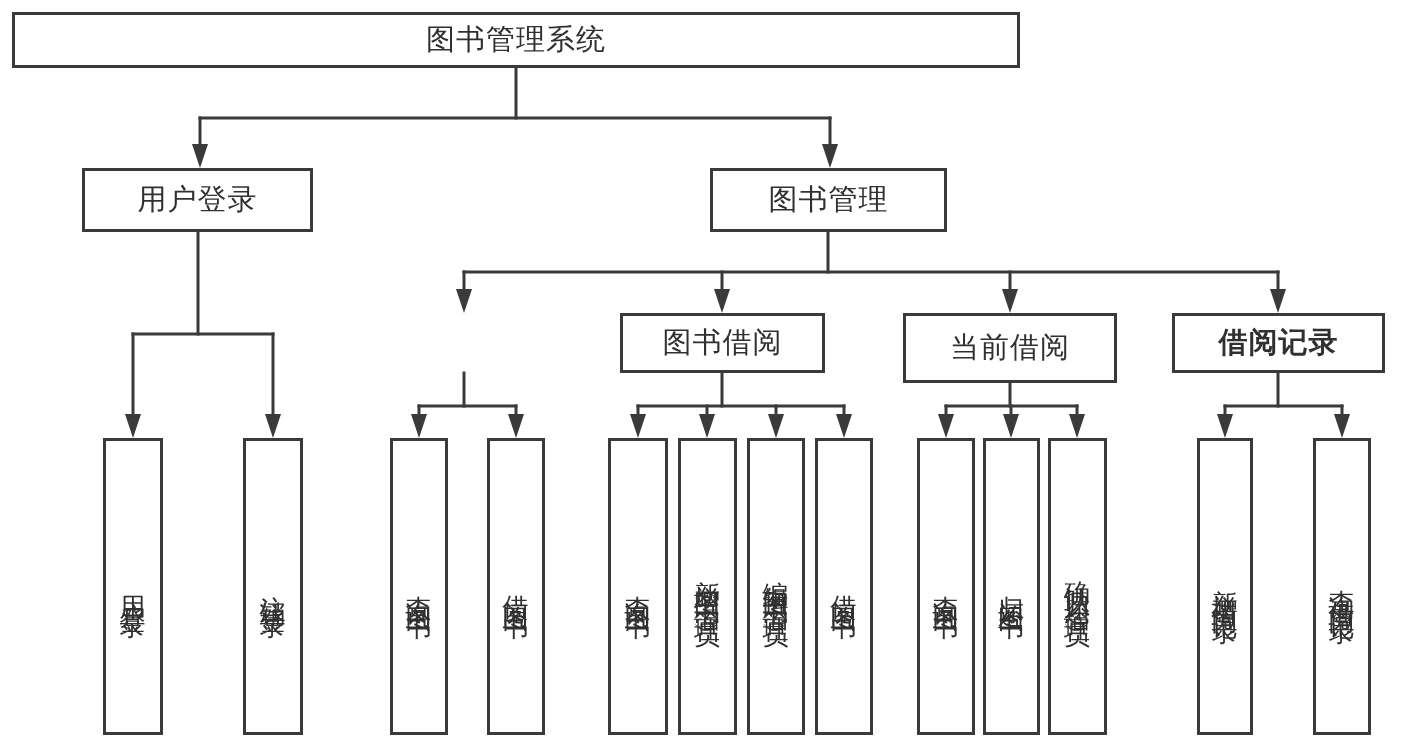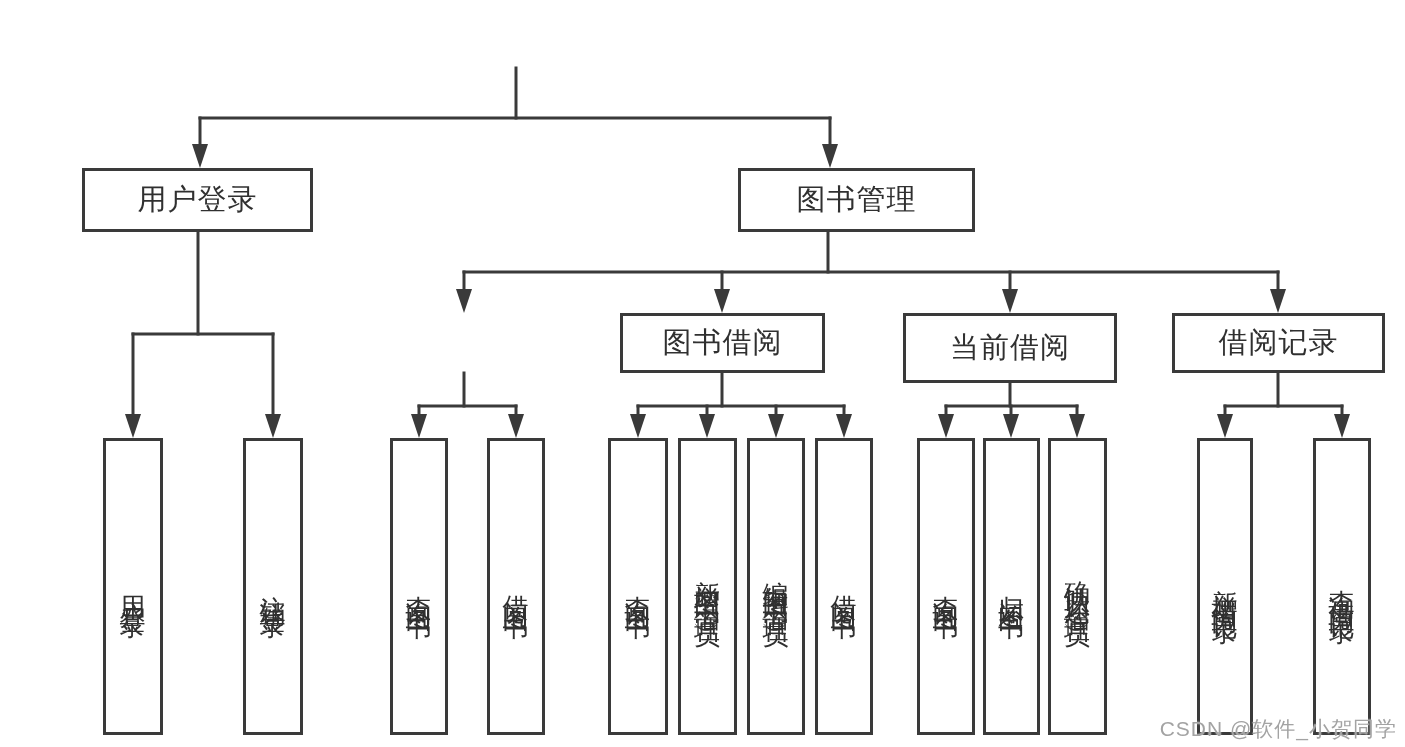--- a/index.html
+++ b/index.html
@@ -120,35 +120,38 @@
       <polygon points="1069,414 1085,414 1077,438"></polygon>
 
     <line x1="1278" y1="373" x2="1278" y2="406"></line>
     <line x1="1225" y1="406" x2="1342" y2="406"></line>
     <line x1="1225" y1="406" x2="1225" y2="422"></line>
       <polygon points="1217,414 1233,414 1225,438"></polygon>
     <line x1="1342" y1="406" x2="1342" y2="422"></line>
       <polygon points="1334,414 1350,414 1342,438"></polygon>
   </svg>
 
+  <div class="node h" style="left:12px; top:12px; width:1008px; height:56px;">
+    <span>图书管理系统</span>
+  </div>
 
   <div class="node h" style="left:82px; top:168px; width:231px; height:64px;">
     <span>用户登录</span>
   </div>
-  <div class="node h" style="left:738px; top:168px; width:237px; height:64px;">
+  <div class="node h" style="left:710px; top:168px; width:237px; height:64px;">
     <span>图书管理</span>
   </div>
 
   <div class="node h" style="left:620px; top:313px; width:205px; height:60px;">
     <span>图书借阅</span>
   </div>
   <div class="node h" style="left:903px; top:313px; width:214px; height:70px;">
     <span>当前借阅</span>
   </div>
-  <div class="node h" style="left:1172px; top:313px; width:213px; height:60px;">
+  <div class="node h" style="left:1172px; top:313px; width:213px; height:60px;font-weight:bold;">
     <span>借阅记录</span>
   </div>
 
   <div class="node leaf" style="left:103px; width:60px;">
     <span>用户登录</span>
   </div>
   <div class="node leaf" style="left:243px; width:60px;">
     <span>注销登录</span>
   </div>
 
@@ -182,14 +185,13 @@
     <span>确认归还（管理员）</span>
   </div>
 
   <div class="node leaf" style="left:1197px; width:56px;">
     <span>新增借阅记录</span>
   </div>
   <div class="node leaf" style="left:1313px; width:58px;">
     <span>查询借阅记录</span>
   </div>
 
-  <div class="watermark">CSDN @软件_小贺同学</div>
 </div>
 
 </body></html>

